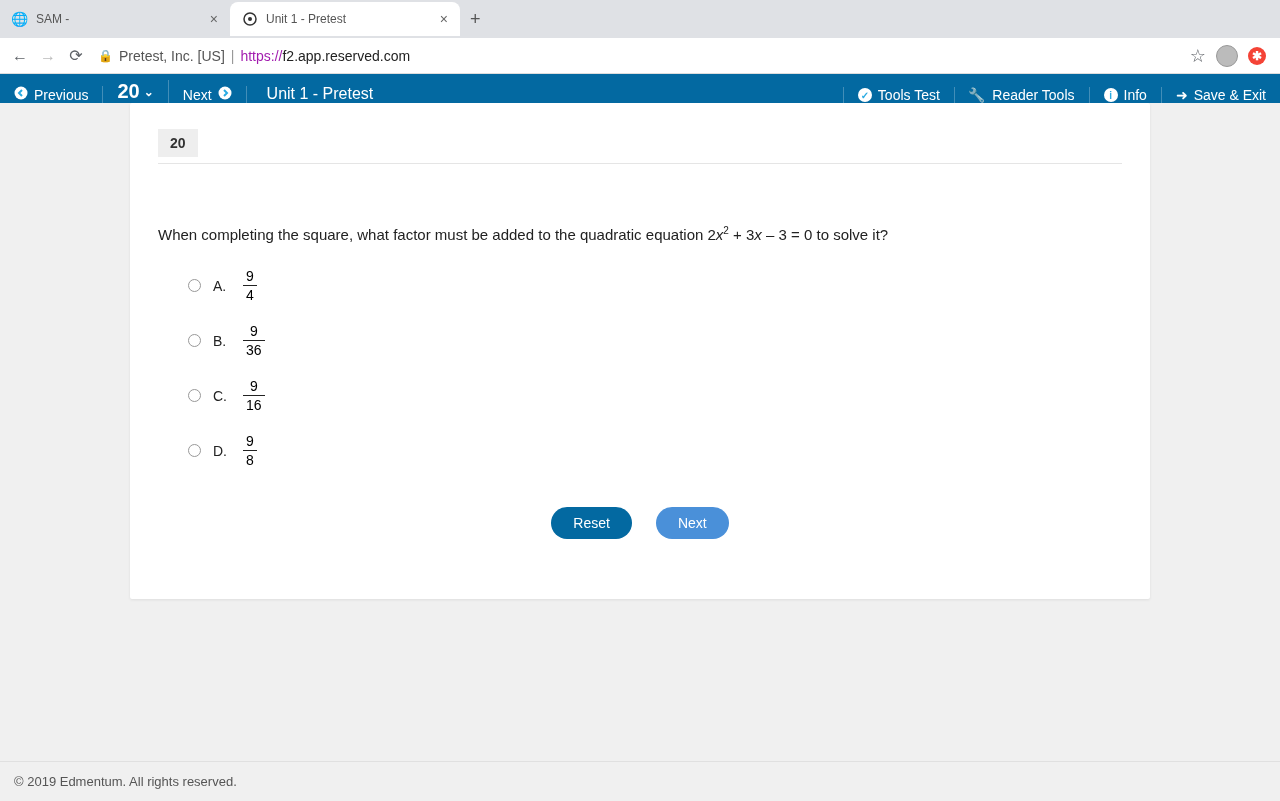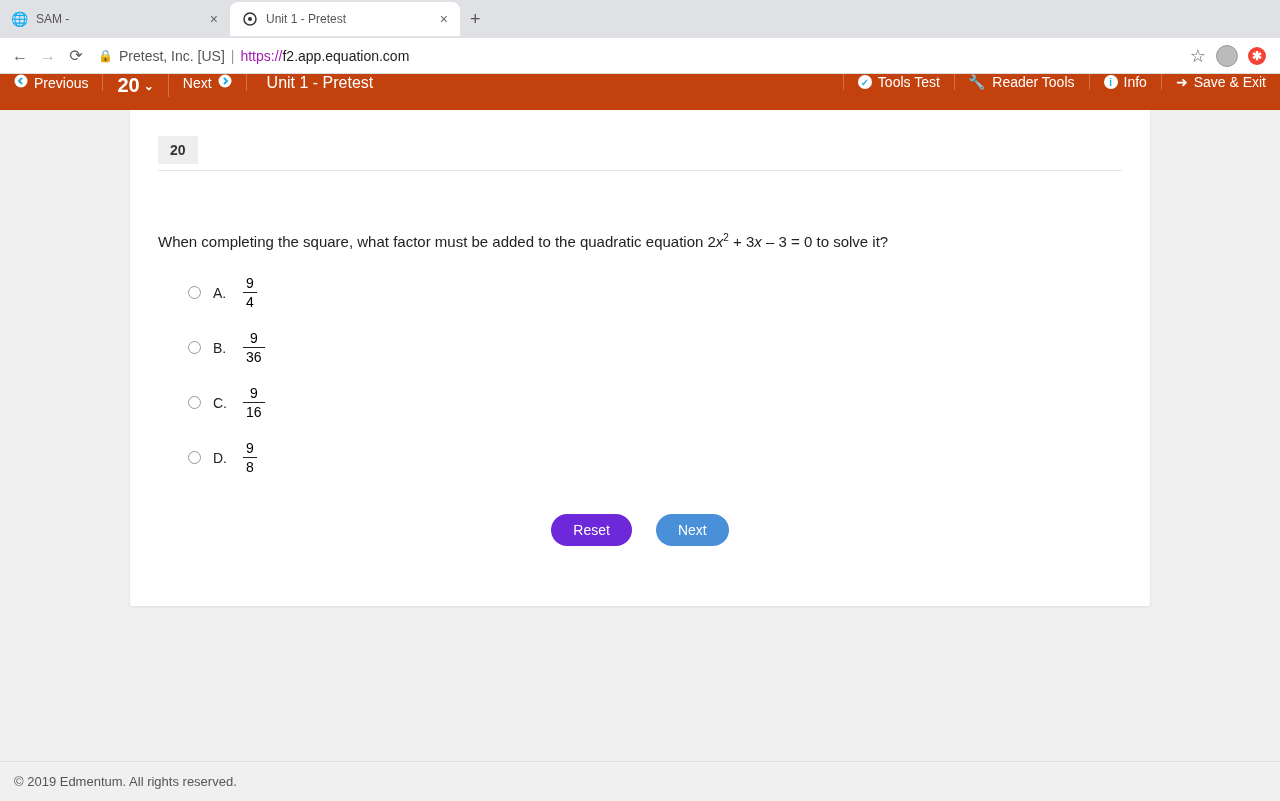--- a/index.html
+++ b/index.html
@@ -20,21 +20,21 @@
 .url-origin { color: #555; }
 .url-sep { color: #999; margin: 0 6px; }
 .url-host-prefix { color: #a21caf; }
 .url-host { color: #222; }
 .url-path { color: #999; }
 .addr-icons { display: flex; align-items: center; gap: 10px; margin-right: 8px; }
 .star-icon { color: #5f6368; font-size: 18px; }
 .avatar { width: 22px; height: 22px; border-radius: 50%; background: #bbb; border: 1px solid #999; }
 .ext-icon { width: 18px; height: 18px; border-radius: 50%; background: #f44336; display: flex; align-items: center; justify-content: center; color: #fff; font-size: 12px; font-weight: bold; }
 
-.app-bar { display: flex; align-items: flex-start; height: 36px; background: #c2410c; color: #fff; font-size: 14px; }
+.app-bar { display: flex; align-items: flex-end; height: 29px; background: #0369a1; color: #fff; font-size: 14px; }
 .app-btn { display: flex; align-items: center; gap: 6px; padding: 0 14px; cursor: pointer; border-right: 1px solid rgba(255,255,255,0.25); }
 .app-btn.right { border-right: none; border-left: 1px solid rgba(255,255,255,0.25); }
 .q-count { display: flex; align-items: center; gap: 4px; padding: 0 14px; font-size: 20px; font-weight: 600; border-right: 1px solid rgba(255,255,255,0.25); }
 .q-count .caret { font-size: 12px; }
 .app-title { display: flex; align-items: center; padding: 0 20px; font-size: 16px; flex: 1; }
 .icon-circle { display: inline-flex; width: 14px; height: 14px; border-radius: 50%; background: #fff; color: #29abe2; align-items: center; justify-content: center; font-size: 10px; font-weight: bold; }
 
 .content-area { background: #f0f0f0; padding: 0; height: 691px; overflow: auto; }
 .card { background: #fff; margin: 0 auto; width: 1020px; margin-top: 0; padding: 26px 28px 60px; border-radius: 2px; box-shadow: 0 1px 3px rgba(0,0,0,0.08); }
 .q-badge { display: inline-block; background: #eee; padding: 6px 12px; font-size: 14px; font-weight: 600; color: #333; }
@@ -46,21 +46,21 @@
 .options { margin-top: 24px; margin-left: 30px; }
 .option-row { display: flex; align-items: center; gap: 12px; margin-bottom: 22px; }
 .radio { width: 13px; height: 13px; border: 1px solid #999; border-radius: 50%; cursor: pointer; flex-shrink: 0; }
 .opt-letter { font-size: 14px; color: #222; width: 18px; }
 .fraction { display: inline-flex; flex-direction: column; align-items: center; font-size: 14px; line-height: 1; }
 .fraction .num { padding: 0 3px 2px; }
 .fraction .den { border-top: 1px solid #222; padding: 2px 3px 0; }
 
 .button-row { display: flex; justify-content: center; gap: 24px; margin-top: 40px; }
 .btn { padding: 8px 22px; border-radius: 18px; color: #fff; font-size: 14px; border: none; cursor: pointer; }
-.btn-reset { background: #6d28d9; }
+.btn-reset { background: #0369a1; }
 .btn-next { background: #4a90d9; }
 
 .footer { position: fixed; bottom: 0; left: 0; right: 0; height: 40px; display: flex; align-items: center; padding: 0 14px; font-size: 13px; color: #555; background: #f0f0f0; border-top: 1px solid #e0e0e0; }
 </style>
 </head>
 <body>
 
 <div class="browser-chrome">
   <div class="tab-bar">
     <div class="tab">
@@ -83,21 +83,21 @@
 
   <div class="addr-bar">
     <div class="nav-btn">←</div>
     <div class="nav-btn" style="color:#bbb">→</div>
     <div class="nav-btn">⟳</div>
     <div class="url-container">
       <span class="lock-icon">🔒</span>
       <span class="url-origin">Pretest, Inc. [US]</span>
       <span class="url-sep">|</span>
       <span class="url-host-prefix">https://</span>
-        <span class="url-host">f2.app.equation.com</span>
+        <span class="url-host">f2.app.reserved.com</span>
     </div>
     <div class="addr-icons">
       <span class="star-icon">☆</span>
       <span class="avatar"></span>
       <span class="ext-icon">✱</span>
     </div>
   </div>
 </div>
 
 <div class="app-bar">

